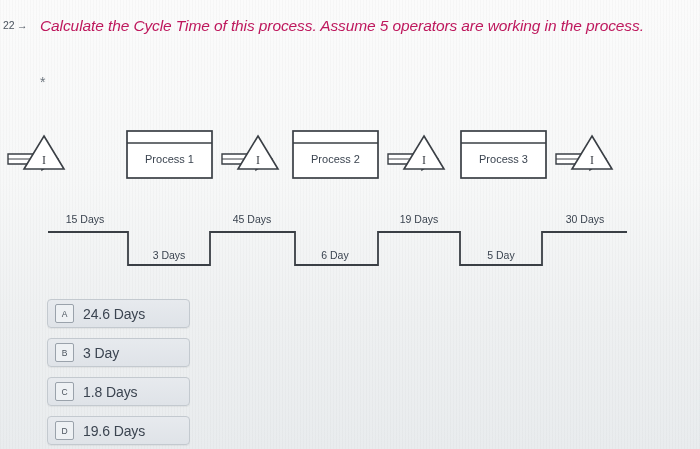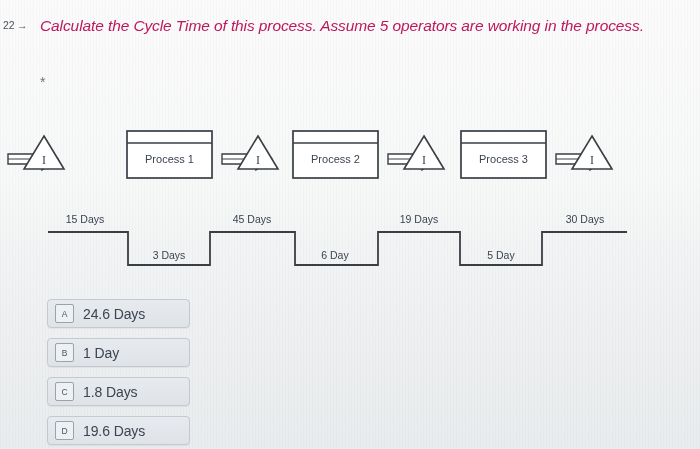--- a/index.html
+++ b/index.html
@@ -199,21 +199,21 @@
 
 <div id="options">
 
   <div class="option">
     <div class="opt-badge">A</div>
     <div class="opt-label">24.6 Days</div>
   </div>
 
   <div class="option">
     <div class="opt-badge">B</div>
-    <div class="opt-label">1 Day</div>
+    <div class="opt-label">3 Day</div>
   </div>
 
   <div class="option">
     <div class="opt-badge">C</div>
     <div class="opt-label">1.8 Days</div>
   </div>
 
   <div class="option">
     <div class="opt-badge">D</div>
     <div class="opt-label">19.6 Days</div>

